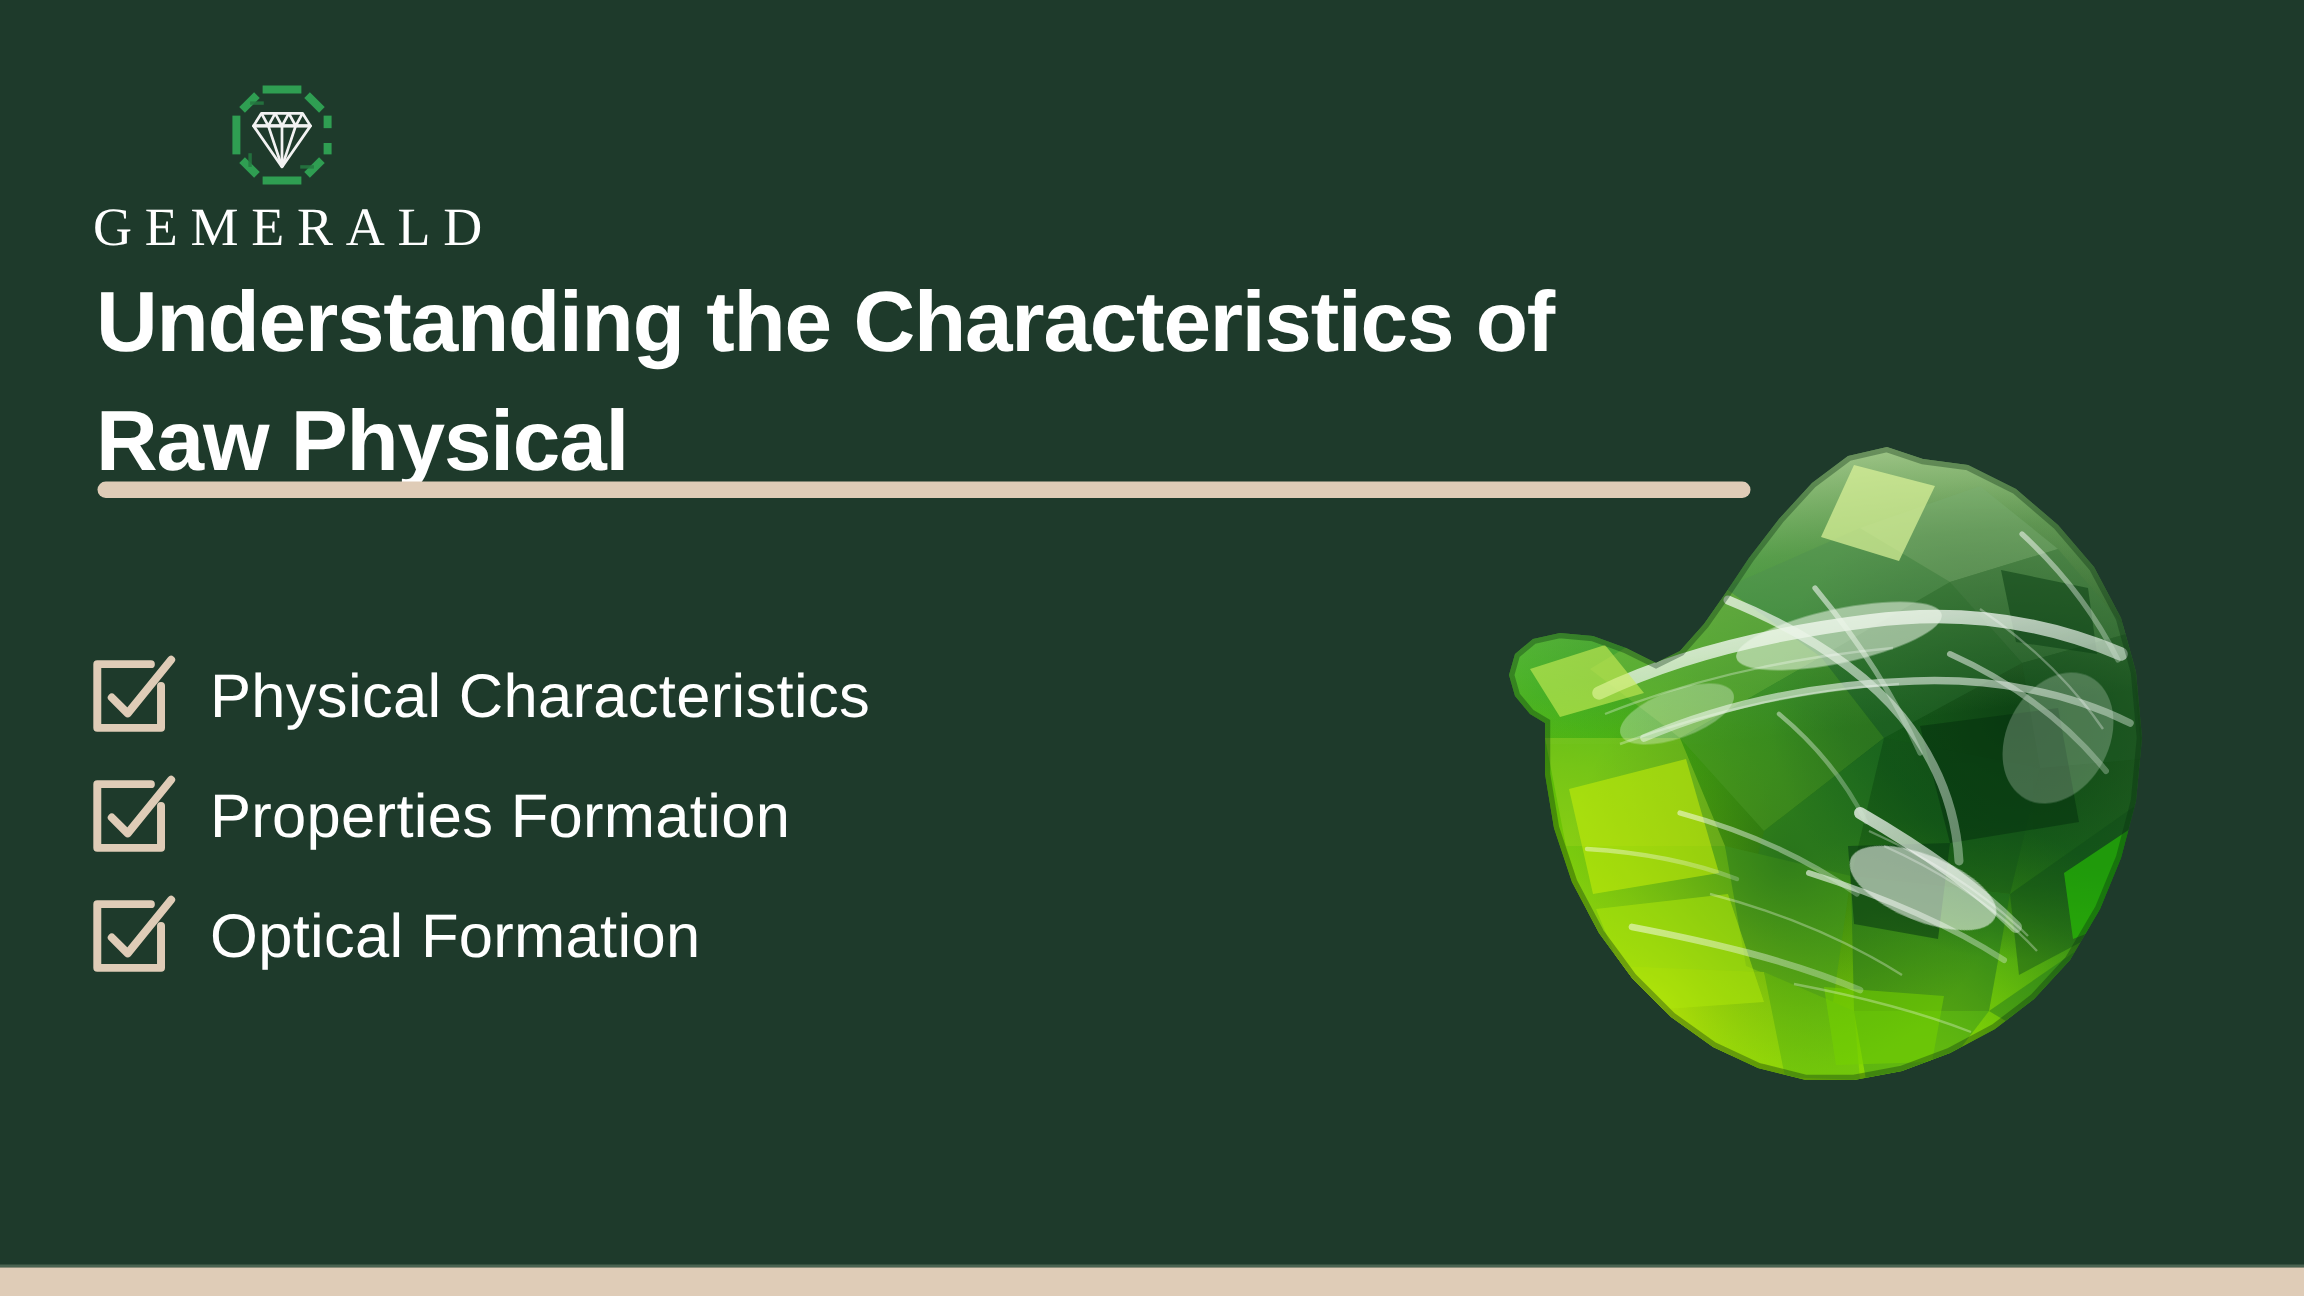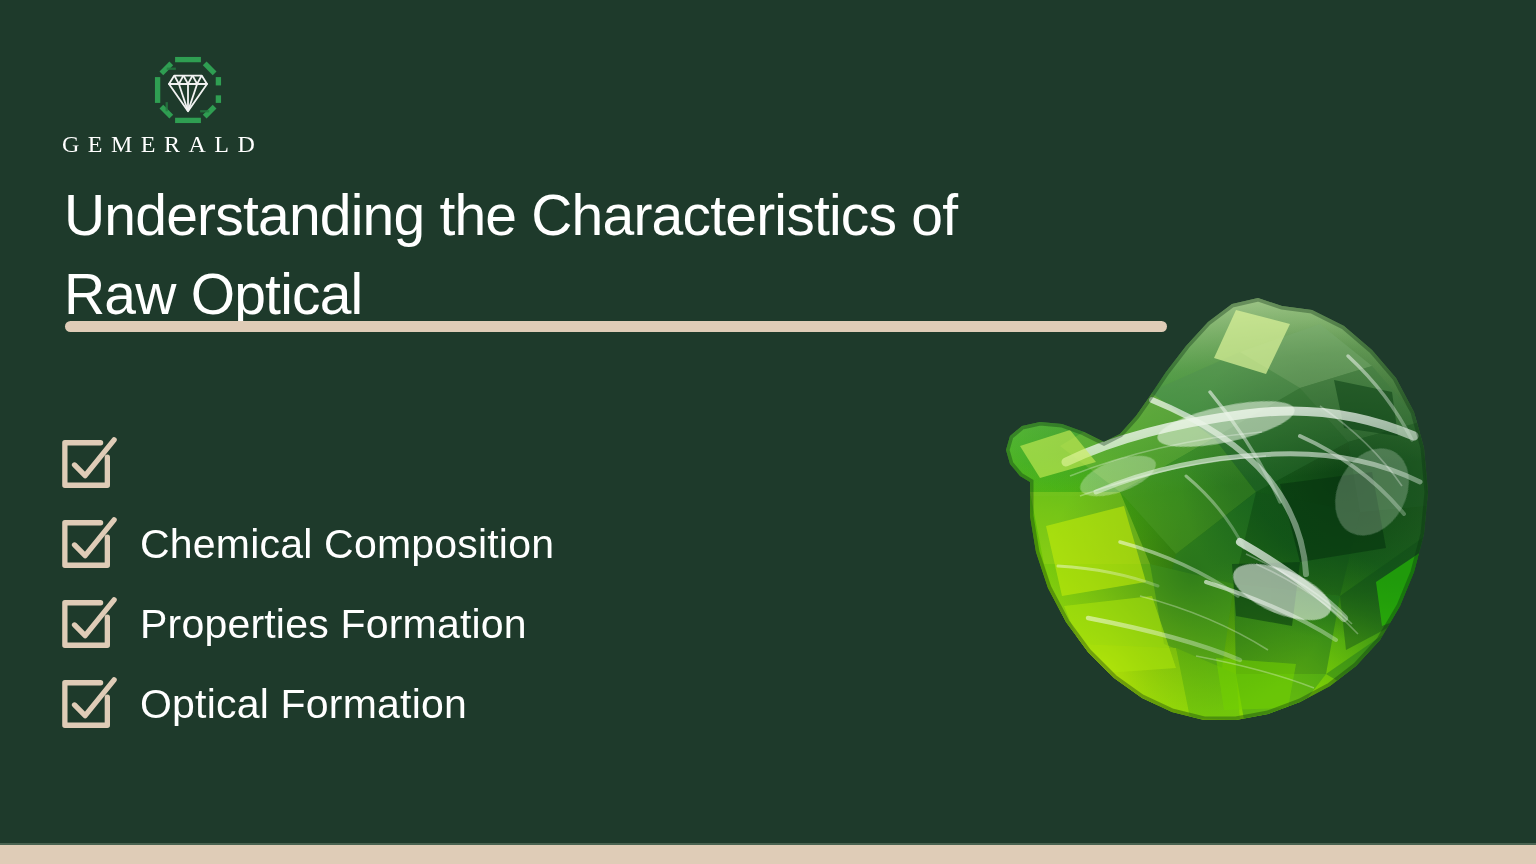--- a/index.html
+++ b/index.html
@@ -27,35 +27,35 @@
   }
   .brand-mark {
     width:76px; height:76px;
     margin-left:88px;
     display:block;
   }
   .brand-word {
     display:block;
     margin-top:4px;
     font-family:"Liberation Serif", serif;
-    font-size:24px;
+    font-size:36px;
     font-weight:400;
     letter-spacing:8.5px;
     color:#ffffff;
     line-height:1.08;
     white-space:nowrap;
   }
 
   
   .headline {
     position:absolute;
     left:64px; top:176px;
     width:1110px;
     font-size:57px;
-    font-weight:400;
+    font-weight:700;
     line-height:1.38;
     letter-spacing:-0.8px;
     color:#ffffff;
   }
   .headline-line { display:block; white-space:nowrap; }
 
   
   .divider {
     position:absolute;
     left:65px; top:321px;
@@ -161,49 +161,39 @@
           <path d="M50 42 L50 78"></path>
           <path d="M62 42 L50 78"></path>
         </g>
       </svg>
     </span>
     <span class="brand-word">GEMERALD</span>
   </div>
 
   <h1 class="headline">
     <span class="headline-line">Understanding the Characteristics of</span>
-    <span class="headline-line">Raw Optical</span>
+    <span class="headline-line">Raw Physical</span>
   </h1>
 
   <div class="divider"></div>
 
   <ul class="checklist" style="list-style:none;">
 
     <li class="check-item">
       <span class="check-box">
         <svg viewBox="0 0 64 58" width="62" height="56" aria-hidden="true">
           <g fill="none" stroke="#dfccb7" stroke-width="5.5" stroke-linecap="round" stroke-linejoin="round">
             <path d="M44 7 H7 V51 H51 V22"></path>
             <path d="M17 30 L28 41 L58 4"></path>
           </g>
         </svg>
       </span>
+      <span class="check-label">Physical Characteristics</span>
     </li>
 
-    <li class="check-item">
-      <span class="check-box">
-        <svg viewBox="0 0 64 58" width="62" height="56" aria-hidden="true">
-          <g fill="none" stroke="#dfccb7" stroke-width="5.5" stroke-linecap="round" stroke-linejoin="round">
-            <path d="M44 7 H7 V51 H51 V22"></path>
-            <path d="M17 30 L28 41 L58 4"></path>
-          </g>
-        </svg>
-      </span>
-      <span class="check-label">Chemical Composition</span>
-    </li>
 
     <li class="check-item">
       <span class="check-box">
         <svg viewBox="0 0 64 58" width="62" height="56" aria-hidden="true">
           <g fill="none" stroke="#dfccb7" stroke-width="5.5" stroke-linecap="round" stroke-linejoin="round">
             <path d="M44 7 H7 V51 H51 V22"></path>
             <path d="M17 30 L28 41 L58 4"></path>
           </g>
         </svg>
       </span>

